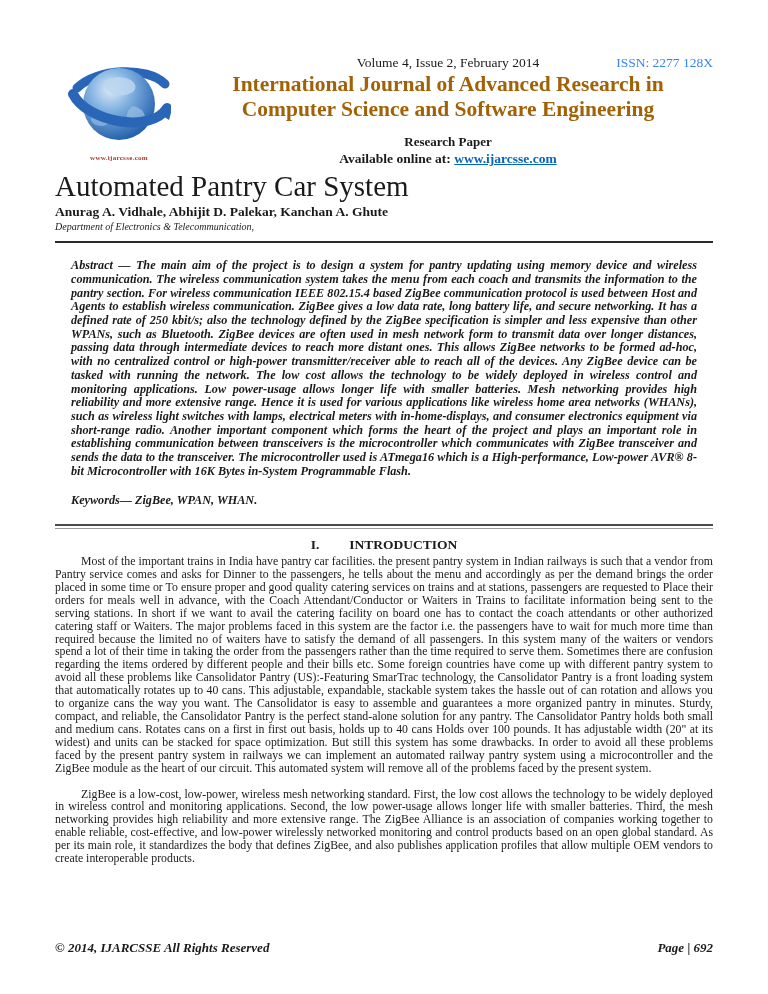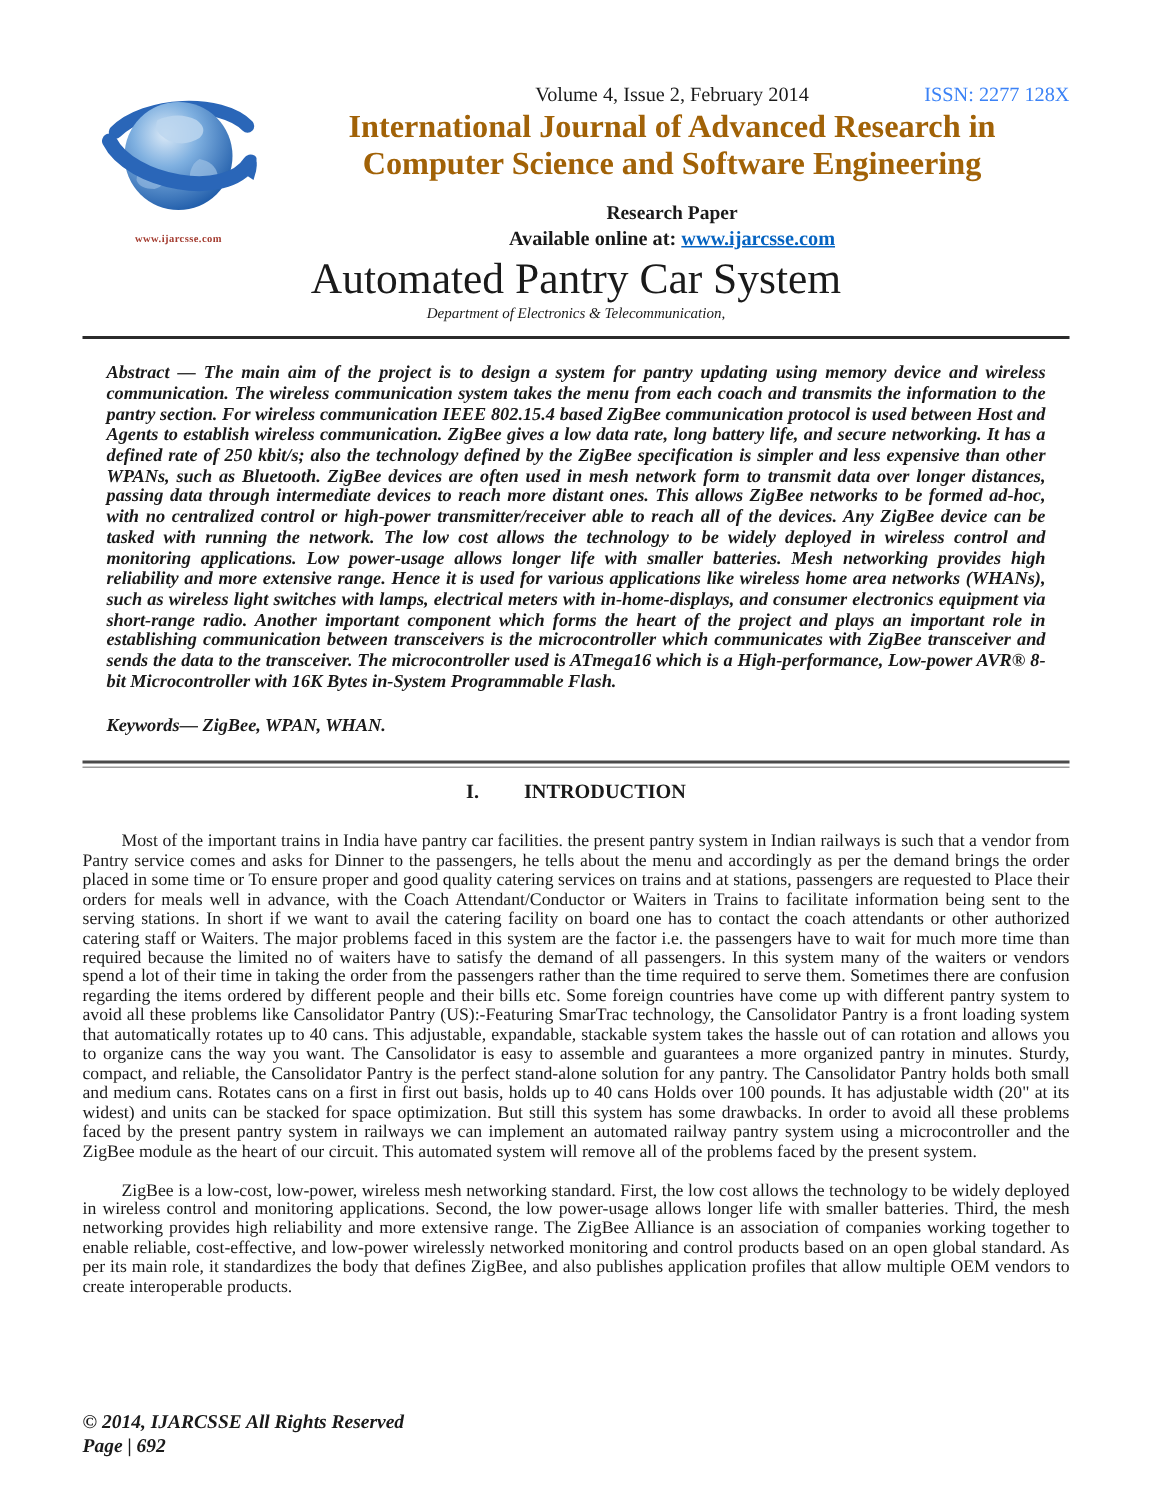--- a/index.html
+++ b/index.html
@@ -19,46 +19,46 @@
   .issn{position:absolute;right:0;top:0;color:#3b82f6;}
   .journal-title{
     font-size:21.5px;font-weight:bold;color:#a16207;line-height:1.17;
     max-width:532px;margin:1px auto 0;
   }
   .research-paper{font-size:13px;font-weight:bold;margin-top:12px;line-height:16px;}
   .available{font-size:13.5px;font-weight:bold;line-height:17px;}
   .available a{color:#0563c1;text-decoration:underline;cursor:pointer;}
 
   
-  .title-block{text-align:center;margin-top:4px;}
+  .title-block{margin-top:4px;}
   .paper-title{font-size:29px;font-weight:normal;margin:0;line-height:1.1;}
   .authors{font-size:13.5px;font-weight:bold;line-height:16px;margin-top:1px;}
   .affil{font-size:10px;font-style:italic;line-height:14px;}
 
   .rule-thin{border:none;border-top:2px solid #2b2b2b;margin:7px 0 8px;}
 
   
   .abstract p{margin:16px;font-size:12.2px;font-weight:bold;font-style:italic;
     line-height:13.7px;text-align:justify;}
   .keywords{margin-top:14px !important;text-align:left !important;}
 
   .rule-thick{margin:13px 0 7px;height:2px;
     border-top:2px solid #4a4a4a;border-bottom:1px solid #9a9a9a;}
 
   
   .section-heading{text-align:center;font-size:13.5px;font-weight:bold;
-    margin:2px 0 18px;line-height:17px;}
+    margin:2px 0 2px;line-height:17px;}
   .section-heading .sec-num{margin-right:30px;}
   .body-para{margin:0 0 13px;font-size:11.8px;line-height:12.9px;
     text-align:justify;text-indent:26px;}
 
   
   .page-footer{position:absolute;left:55px;right:55px;top:940px;
     display:flex;justify-content:space-between;
-    font-size:13px;font-weight:bold;font-style:italic;line-height:16px;flex-direction:column;}
+    font-size:13px;font-weight:bold;font-style:italic;line-height:16px;}
 </style>
 </head>
 <body>
 
 <div class="page">
   <div class="content">
 
     <header class="journal-header">
       <div class="logo-box">
         <span>
@@ -94,20 +94,21 @@
         <div class="journal-title">International Journal of Advanced Research in Computer Science and Software Engineering</div>
         <div class="research-paper">Research Paper</div>
         <div class="available">
           <span>Available online at: </span><a>www.ijarcsse.com</a>
         </div>
       </div>
     </header>
 
     <section class="title-block">
       <h1 class="paper-title">Automated Pantry Car System</h1>
+      <div class="authors">Anurag A. Vidhale, Abhijit D. Palekar, Kanchan A. Ghute</div>
       <div class="affil">Department of Electronics &amp; Telecommunication,</div>
     </section>
 
     <hr class="rule-thin">
 
     <section class="abstract">
       <p><span>Abstract — </span><span>The main aim of the project is to design a system for pantry updating using memory device and wireless communication. The wireless communication system takes the menu from each coach and transmits the information to the pantry section. For wireless communication IEEE 802.15.4 based ZigBee communication protocol is used between Host and Agents to establish wireless communication. ZigBee gives a low data rate, long battery life, and secure networking. It has a defined rate of 250 kbit/s; also the technology defined by the ZigBee specification is simpler and less expensive than other WPANs, such as Bluetooth. ZigBee devices are often used in mesh network form to transmit data over longer distances, passing data through intermediate devices to reach more distant ones. This allows ZigBee networks to be formed ad-hoc, with no centralized control or high-power transmitter/receiver able to reach all of the devices. Any ZigBee device can be tasked with running the network. The low cost allows the technology to be widely deployed in wireless control and monitoring applications. Low power-usage allows longer life with smaller batteries. Mesh networking provides high reliability and more extensive range. Hence it is used for various applications like wireless home area networks (WHANs), such as wireless light switches with lamps, electrical meters with in-home-displays, and consumer electronics equipment via short-range radio. Another important component which forms the heart of the project and plays an important role in establishing communication between transceivers is the microcontroller which communicates with ZigBee transceiver and sends the data to the transceiver. The microcontroller used is ATmega16 which is a High-performance, Low-power AVR® 8-bit Microcontroller with 16K Bytes in-System Programmable Flash.</span></p>
       <p class="keywords">Keywords— ZigBee, WPAN, WHAN.</p>
     </section>
 

